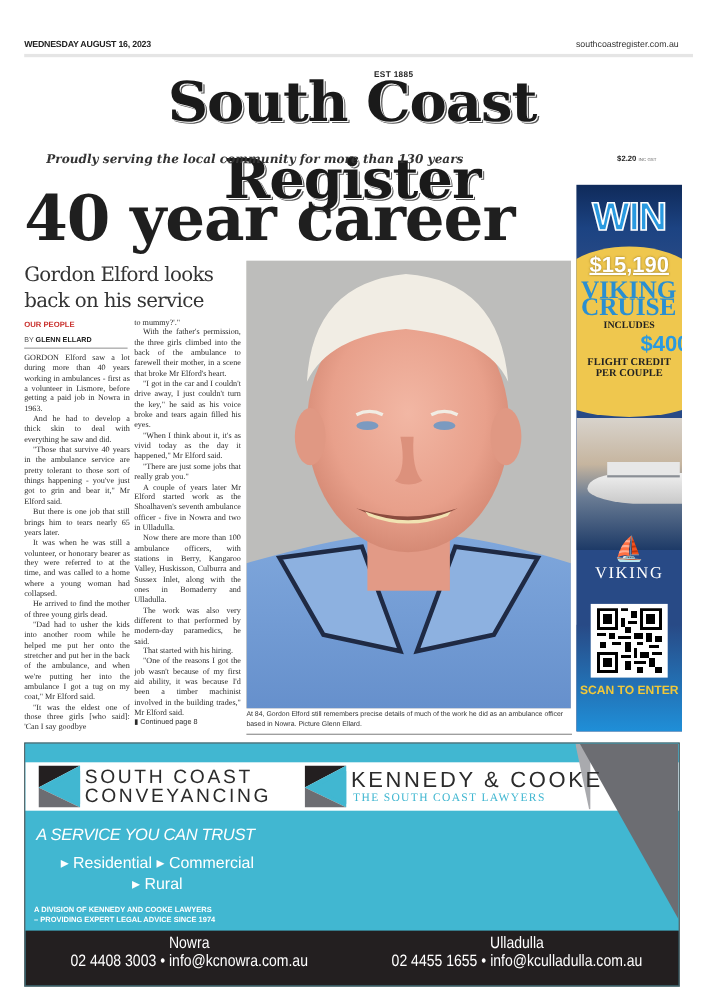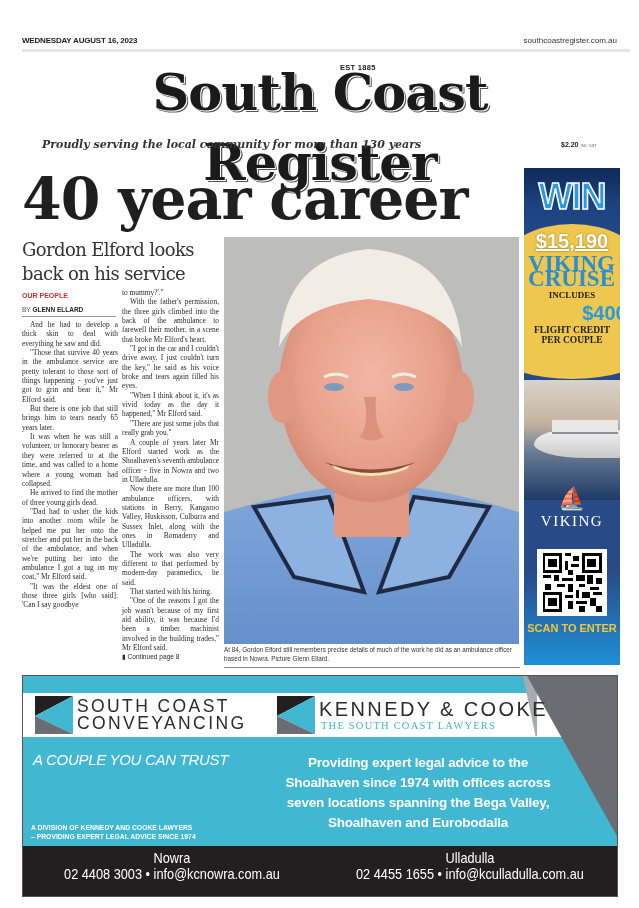--- a/index.html
+++ b/index.html
@@ -86,20 +86,21 @@
 <div class="price"><span>$2.20</span><small>INC GST</small></div>
 
 <div class="headline">40 year career</div>
 <div class="deck">Gordon Elford looks back on his service</div>
 
 <div class="section-label">OUR PEOPLE</div>
 <div class="byline"><span>BY</span> <b>GLENN ELLARD</b></div>
 <div class="byline-rule"></div>
 
 <div class="col col1">
+  <p class="first">GORDON Elford saw a lot during more than 40 years working in ambulances - first as a volunteer in Lismore, before getting a paid job in Nowra in 1963.</p>
   <p>And he had to develop a thick skin to deal with everything he saw and did.</p>
   <p>"Those that survive 40 years in the ambulance service are pretty tolerant to those sort of things happening - you've just got to grin and bear it," Mr Elford said.</p>
   <p>But there is one job that still brings him to tears nearly 65 years later.</p>
   <p>It was when he was still a volunteer, or honorary bearer as they were referred to at the time, and was called to a home where a young woman had collapsed.</p>
   <p>He arrived to find the mother of three young girls dead.</p>
   <p>"Dad had to usher the kids into another room while he helped me put her onto the stretcher and put her in the back of the ambulance, and when we're putting her into the ambulance I got a tug on my coat," Mr Elford said.</p>
   <p>"It was the eldest one of those three girls [who said]: 'Can I say goodbye</p>
 </div>
 
 <div class="col col2">
@@ -226,26 +227,34 @@
 
   <svg class="mark" style="left:254px; top:20px;" viewBox="0 0 38 38">
     <polygon points="0,0 38,0 0,20" fill="#231f20"></polygon>
     <polygon points="0,20 38,0 38,38 0,20" fill="#41b7d1"></polygon>
     <polygon points="0,20 38,38 0,38" fill="#6c6d72"></polygon>
     <polygon points="10,20 38,5 38,35" fill="#41b7d1"></polygon>
   </svg>
   <div class="kc-title">KENNEDY &amp; COOKE</div>
   <div class="kc-sub">THE SOUTH COAST LAWYERS</div>
 
-  <div class="trust">A COUPLE YOU CAN TRUST</div>
+  <div class="trust">A SERVICE YOU CAN TRUST</div>
+  <div class="services">
+    <div>
+      <span>▸</span> <span>Residential</span>
+      <span>▸</span> <span>Commercial</span>
+    </div>
+    <div>
+      <span>▸</span> <span>Rural</span>
+    </div>
+  </div>
   <div class="division">
     <div>A DIVISION OF KENNEDY AND COOKE LAWYERS</div>
     <div>– PROVIDING EXPERT LEGAL ADVICE SINCE 1974</div>
   </div>
-  <div class="provide">Providing expert legal advice to the Shoalhaven since 1974 with offices across seven locations spanning the Bega Valley, Shoalhaven and Eurobodalla</div>
 
   <div class="contact">
     <div class="office">
       <span class="town">Nowra</span>
       <span>02 4408 3003</span>
       <span> • </span>
       <span>info@kcnowra.com.au</span>
     </div>
     <div class="office">
       <span class="town">Ulladulla</span>

